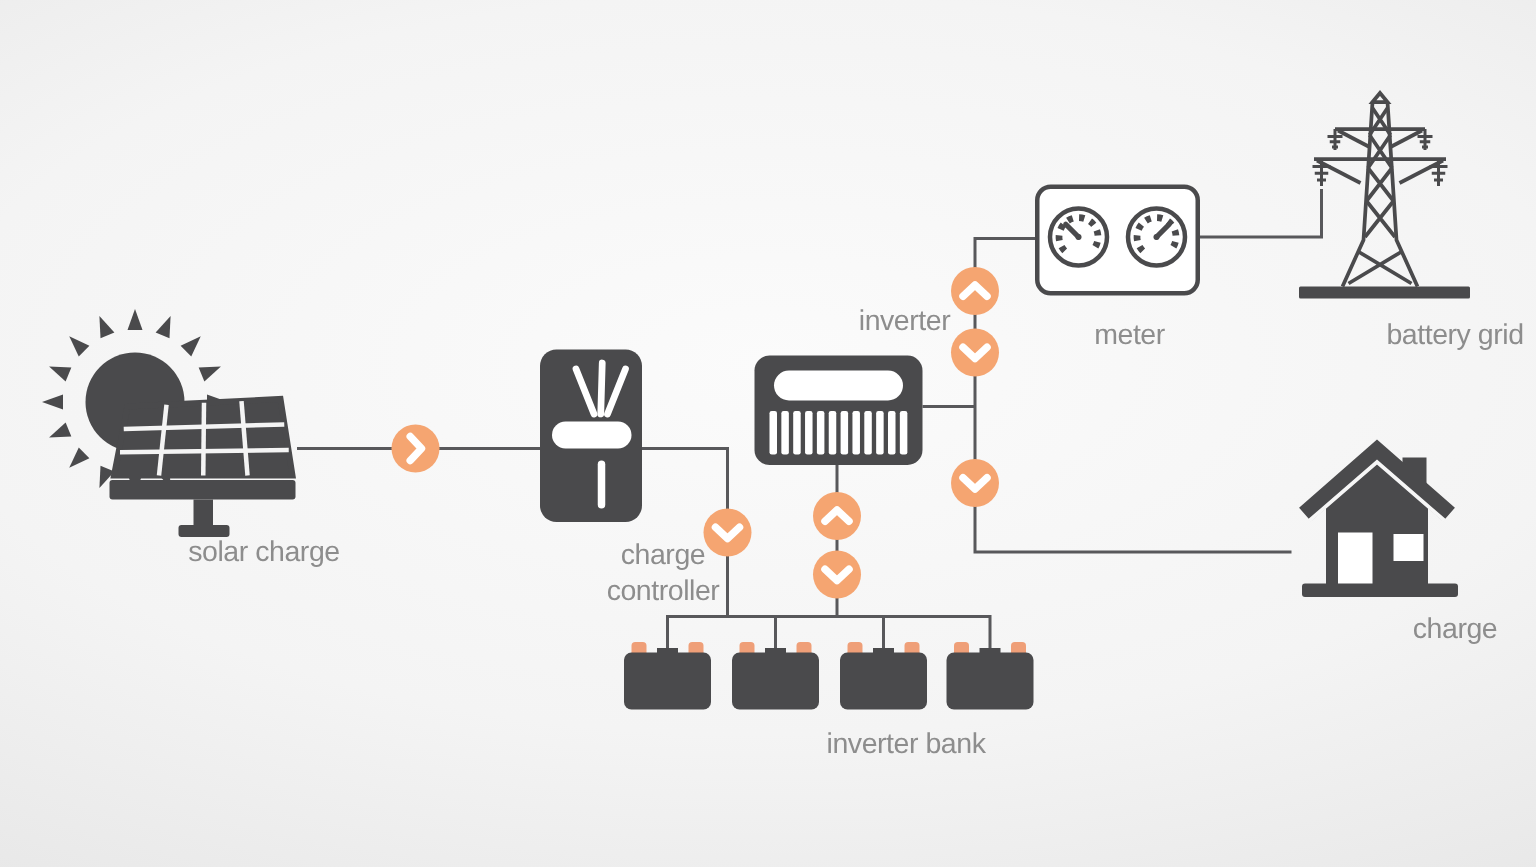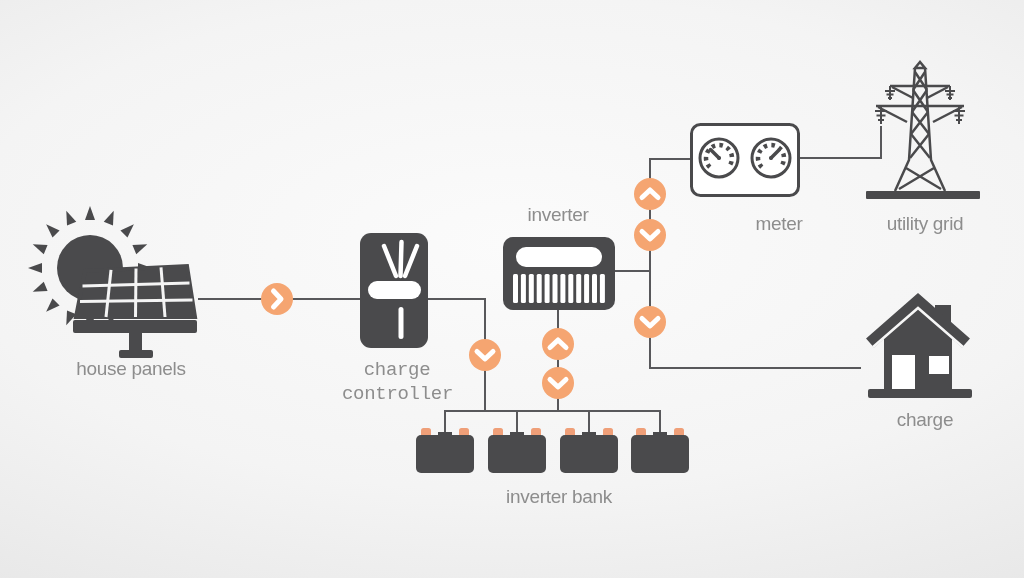--- a/index.html
+++ b/index.html
@@ -4,23 +4,23 @@
 <style>
   html,body{margin:0;padding:0;}
   .canvas{
     position:relative;width:1024px;height:578px;overflow:hidden;
     background:radial-gradient(ellipse 120% 95% at 50% 42%, #fbfbfb 0%, #f4f4f4 45%, #e8e8e8 75%, #dcdcdc 100%);
     font-family:"Liberation Sans","DejaVu Sans",sans-serif;
   }
   .abs{position:absolute;}
   .label{
     position:absolute;color:#8d8d8d;font-size:19px;letter-spacing:-0.3px;
-    transform:translate(-50%,-50%);white-space:nowrap;text-align:center;
+    transform:translate(-50%,-50%);white-space:nowrap;text-align:center;margin-left:45px;
   }
-  .label.wrap{white-space:normal;width:110px;line-height:1.25;font-family:Liberation Mono, monospace;}
+  .label.wrap{white-space:normal;width:110px;line-height:1.25;}
   .flow{
     position:absolute;width:32px;height:32px;border-radius:50%;
     background:#f5a571;display:flex;align-items:center;justify-content:center;
   }
   .flow svg{display:block;}
   .flow.up svg{transform:rotate(180deg);}
   .flow.right svg{transform:rotate(-90deg);}
   svg{overflow:visible;}
 </style>
 </head>
@@ -75,21 +75,21 @@
       </g>
       <g stroke="#f4f4f4" stroke-width="3" fill="none">
         <line x1="73" y1="47.8" x2="68" y2="95"></line>
         <line x1="98" y1="46.5" x2="97.5" y2="95"></line>
         <line x1="123" y1="45.4" x2="127" y2="95"></line>
         <line x1="44.5" y1="64" x2="151.5" y2="61"></line>
         <line x1="42" y1="79.5" x2="154.5" y2="78"></line>
       </g>
     </svg>
   </div>
-  <div class="label" style="left:131px;top:369px">house panels</div>
+  <div class="label" style="left:131px;top:369px">solar charge</div>
 
   <div class="abs" style="left:360px;top:233px">
     <svg width="68" height="115">
       <rect x="0" y="0" width="68" height="115" rx="11" fill="#4a4a4c"></rect>
       <g stroke="#ffffff" stroke-width="4.5" stroke-linecap="round">
         <line x1="24" y1="13" x2="36" y2="43"></line>
         <line x1="41.5" y1="9" x2="40.5" y2="43"></line>
         <line x1="57" y1="13" x2="45" y2="43"></line>
       </g>
       <rect x="8" y="48" width="53" height="18" rx="9" fill="#ffffff"></rect>
@@ -130,21 +130,21 @@
         <circle r="2" fill="#4a4a4c" stroke="none"></circle>
       </g>
       <g transform="translate(81 35)" fill="none" stroke="#4a4a4c">
         <circle r="19" stroke-width="3"></circle>
         <path d="M -9.2 9.2 A 13 13 0 1 1 9.2 9.2" stroke-width="4.5" stroke-dasharray="3.5 4.2"></path>
         <line x1="0" y1="0" x2="8.5" y2="-8.5" stroke-width="3.5" stroke-linecap="round"></line>
         <circle r="2" fill="#4a4a4c" stroke="none"></circle>
       </g>
     </svg>
   </div>
-  <div class="label" style="left:779px;top:224px">meter</div>
+  <div class="label" style="left:708px;top:224px">meter</div>
 
   <div class="abs" style="left:862px;top:60px">
     <svg width="120" height="142">
       <g fill="none" stroke="#4a4a4c" stroke-width="2.5">
         <path d="M53 8 L47 100 L33 131"></path>
         <path d="M63 8 L69 100 L83 131"></path>
         <path d="M53 8 L58 2 L63 8 Z"></path>
         <path d="M53 12 L65 30 M63 12 L51 30"></path>
         <path d="M51 30 L66 52 M65 30 L50 52"></path>
         <path d="M50 52 L67 74 M66 52 L49 74"></path>
@@ -159,21 +159,21 @@
       </g>
       <g fill="none" stroke="#4a4a4c" stroke-width="2">
         <path d="M28 26 V40 M23 31 H33 M24.5 34.5 H31.5 M26 38 H30"></path>
         <path d="M88 26 V40 M83 31 H93 M84.5 34.5 H91.5 M86 38 H90"></path>
         <path d="M19 46 V64 M13 51 H25 M14.5 55.5 H23.5 M16 60 H22"></path>
         <path d="M97 46 V64 M91 51 H103 M92.5 55.5 H101.5 M94 60 H100"></path>
       </g>
       <rect x="4" y="131" width="114" height="8" rx="1" fill="#4a4a4c"></rect>
     </svg>
   </div>
-  <div class="label" style="left:925px;top:224px">utility grid</div>
+  <div class="label" style="left:925px;top:224px">battery grid</div>
 
   <div class="abs" style="left:864px;top:293px">
     <svg width="112" height="108">
       <rect x="71" y="12" width="16" height="26" fill="#4a4a4c"></rect>
       <polygon points="54,14 88,44 88,97 20,97 20,44" fill="#4a4a4c"></polygon>
       <polyline points="6,50 54,8 102,50" fill="none" stroke="#4a4a4c" stroke-width="12"></polyline>
       <polyline points="9,54 54,15 99,54" fill="none" stroke="#f6f6f6" stroke-width="2.5"></polyline>
       <rect x="28" y="62" width="23" height="35" fill="#ffffff"></rect>
       <rect x="65" y="63" width="20" height="18" fill="#ffffff"></rect>
       <rect x="4" y="96" width="104" height="9" rx="2" fill="#4a4a4c"></rect>

